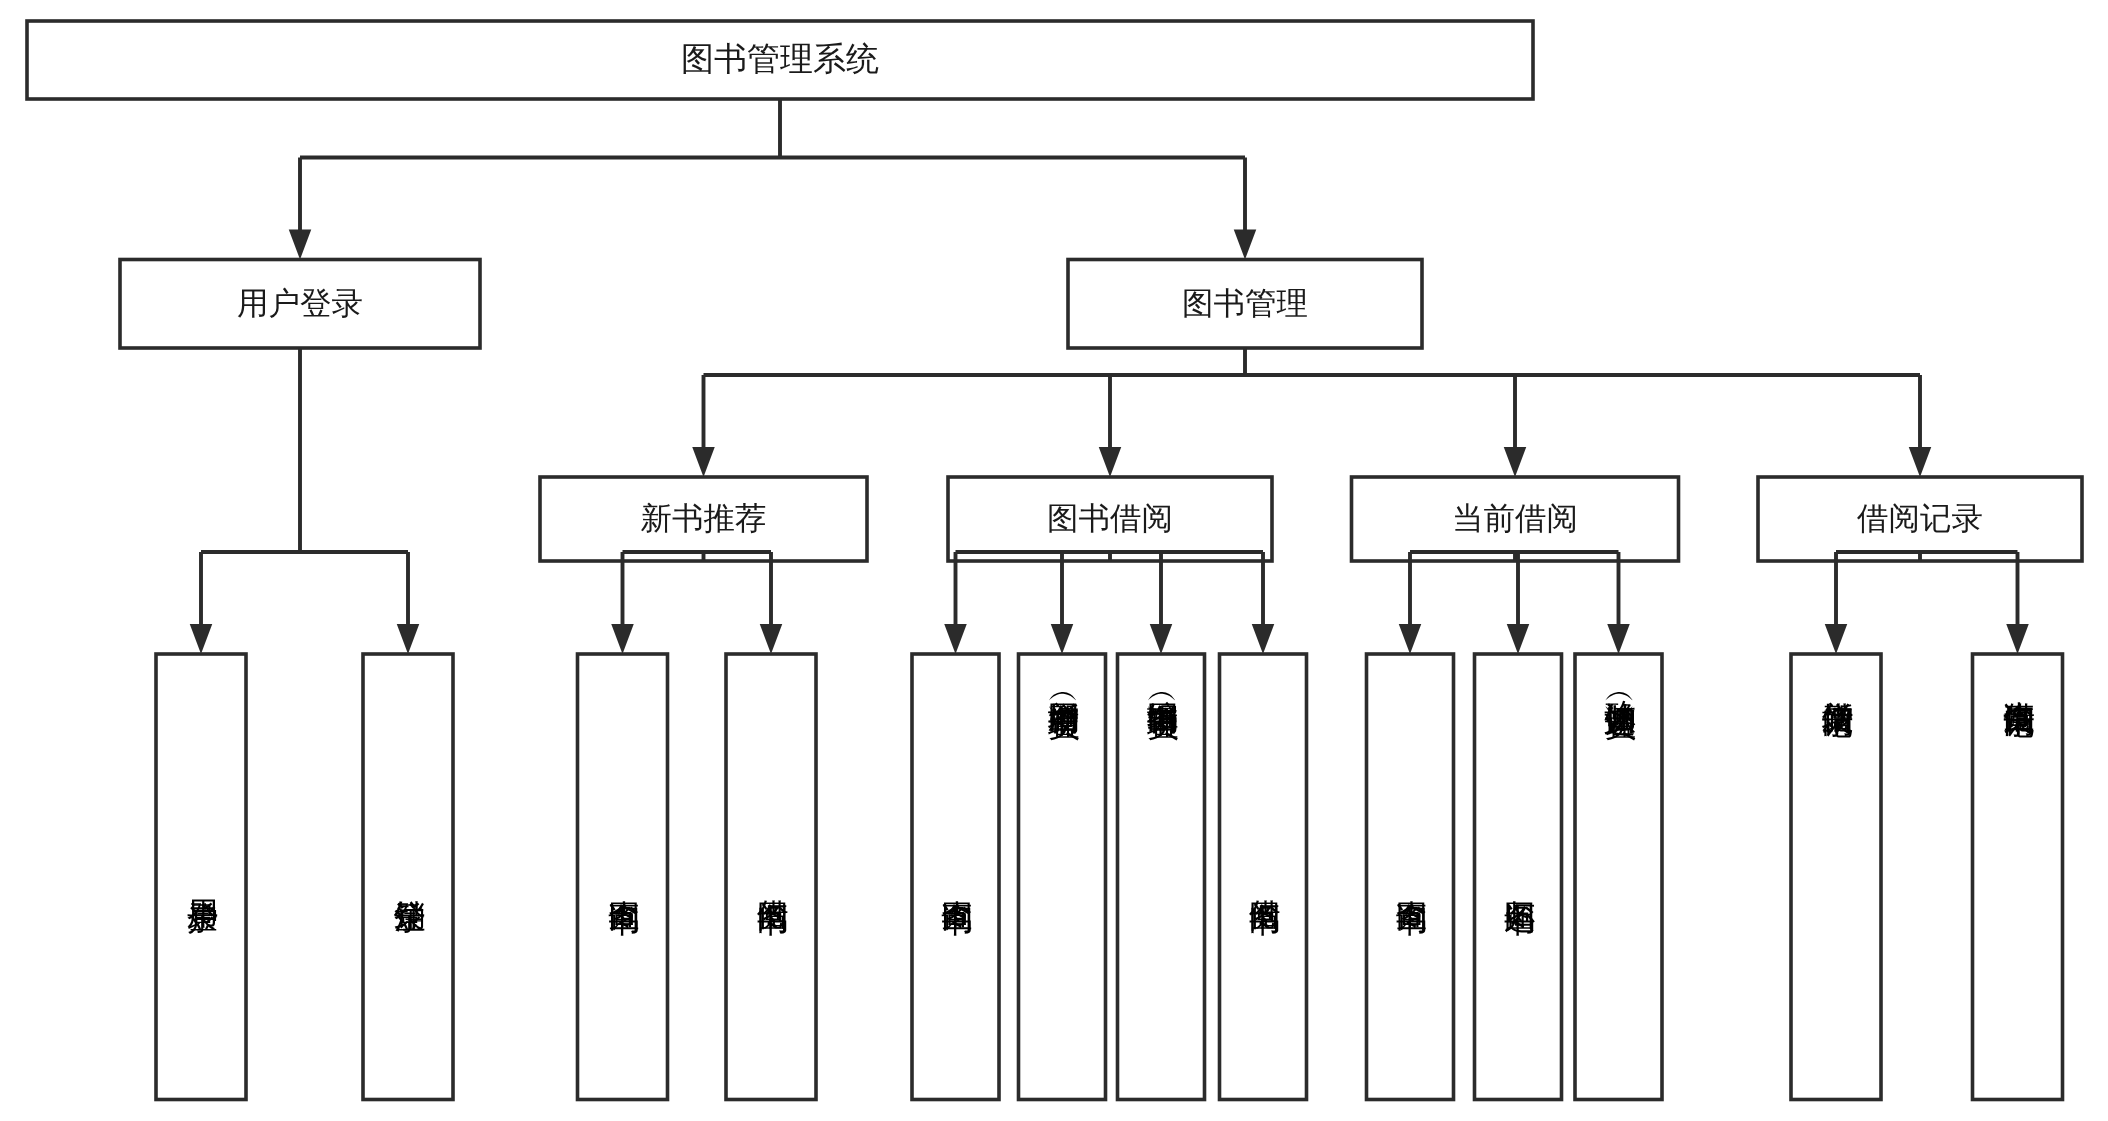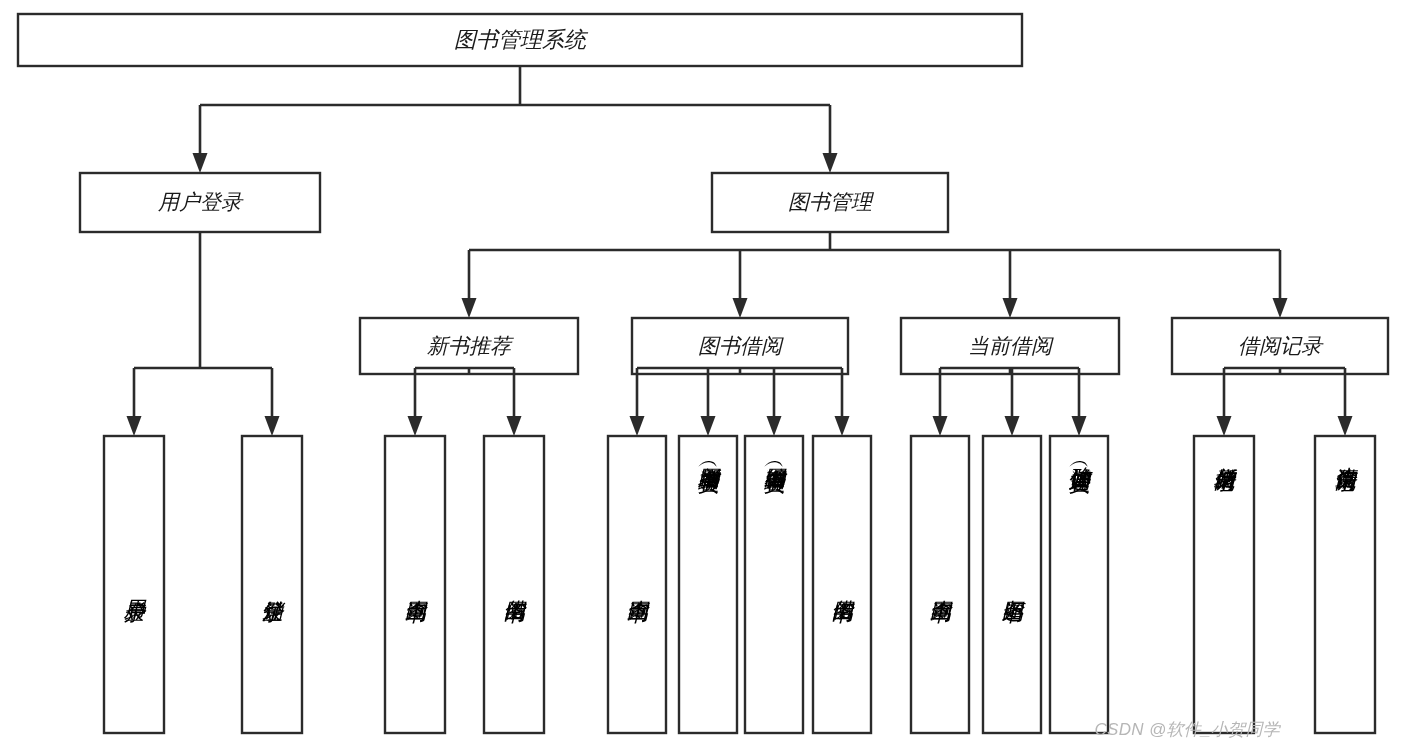--- a/index.html
+++ b/index.html
@@ -13,21 +13,20 @@
     font-family: "Liberation Sans", "DejaVu Sans", sans-serif;
     overflow: hidden;
     position: relative;
   }
   #diagram-root {
     position: absolute;
     left: 0;
     top: 0;
     width: 1286px;
     height: 747px;
-    font-style: italic;
   }
   svg.diagram {
     display: block;
     width: 1405px;
     height: 747px;
     background: #ffffff;
   }
   .node-box {
     fill: #ffffff;
     stroke: #2b2b2b;
@@ -208,14 +207,13 @@
       <div class="leaf-label-wrap" style="left: 1050px; top: 450px; width: 58px; height: 297px;">
         <span class="leaf-label-text">确认归还（管理员）</span>
       </div>
       <div class="leaf-label-wrap" style="left: 1194px; top: 450px; width: 60px; height: 297px;">
         <span class="leaf-label-text">新增借阅记录</span>
       </div>
       <div class="leaf-label-wrap" style="left: 1315px; top: 450px; width: 60px; height: 297px;">
         <span class="leaf-label-text">查询借阅记录</span>
       </div>
     </div>
-  <div class="watermark">CSDN @软件_小贺同学</div>
 </div>
 
 </body></html>

